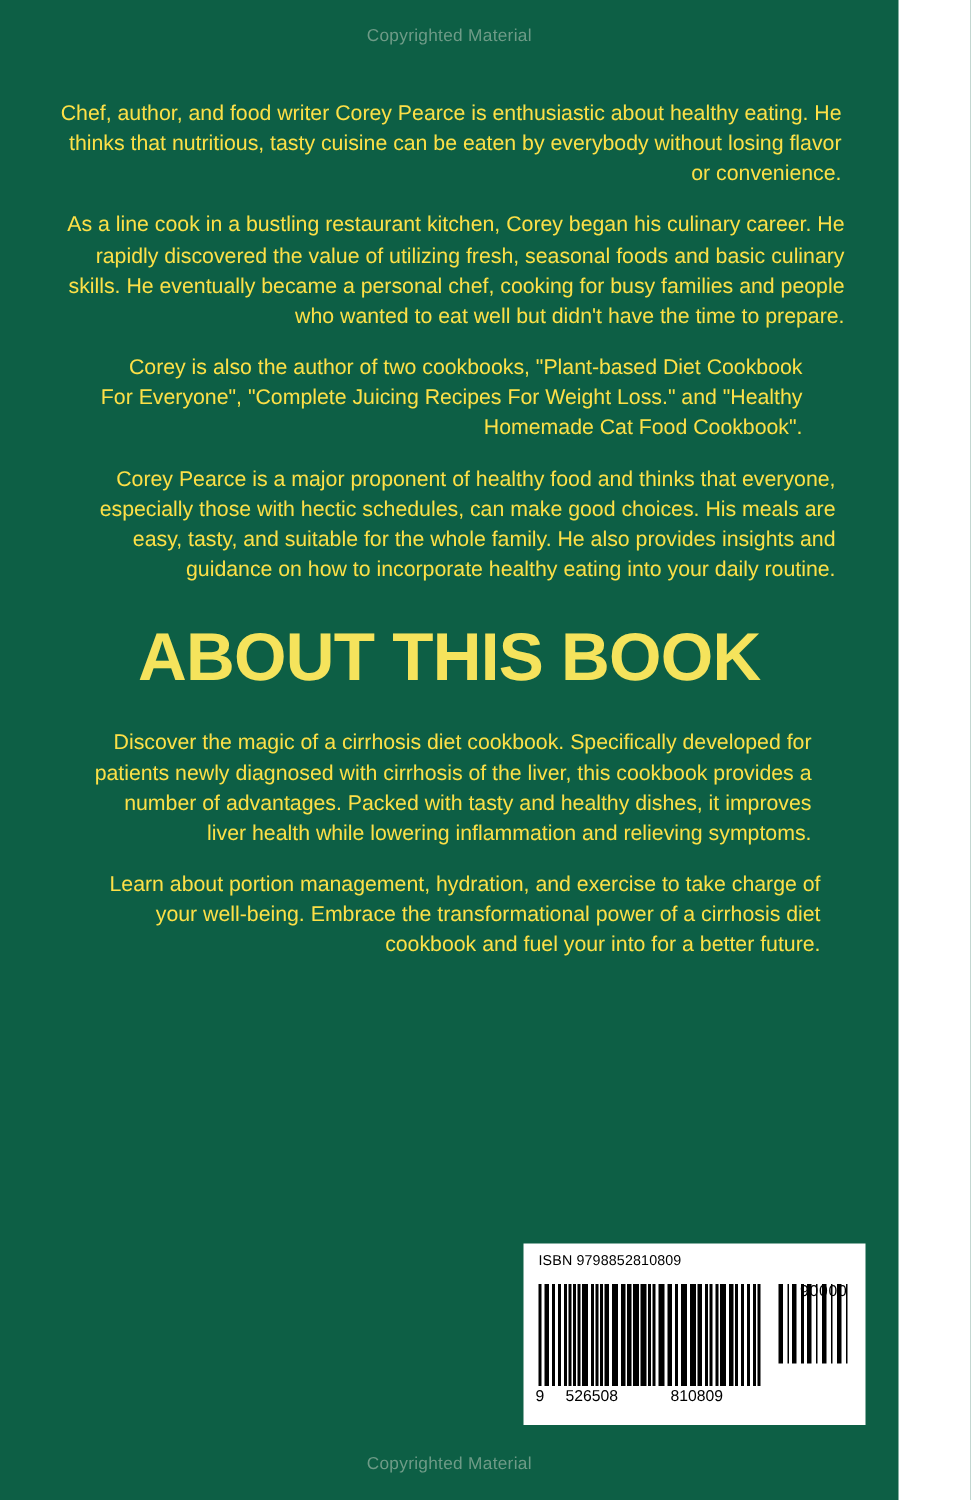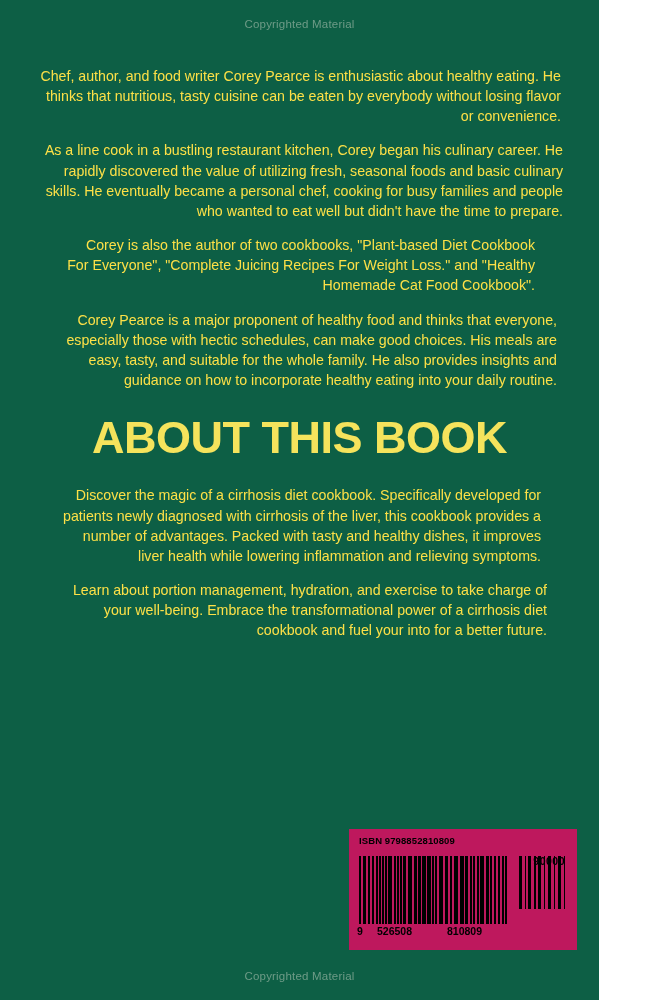--- a/index.html
+++ b/index.html
@@ -68,24 +68,23 @@
   .block-book { margin-top: 24px; }
   .block-book p.para { padding: 0 24px; }
   .block-book p.b2 { padding: 0 18px; }
 
   .barcode-box {
     position: absolute;
     right: 22px;
     bottom: 50px;
     width: 228px;
     height: 121px;
-    background: #be185d;
+    background: #ffffff;
     box-sizing: border-box;
     padding: 6px 8px 4px 8px;
-    font-weight: bold;
   }
   .isbn-line {
     font-family: "Liberation Sans", sans-serif;
     font-size: 9.5px;
     color: #000;
     letter-spacing: 0.1px;
     margin: 0 0 2px 2px;
   }
   .ean5 {
     position: absolute;

